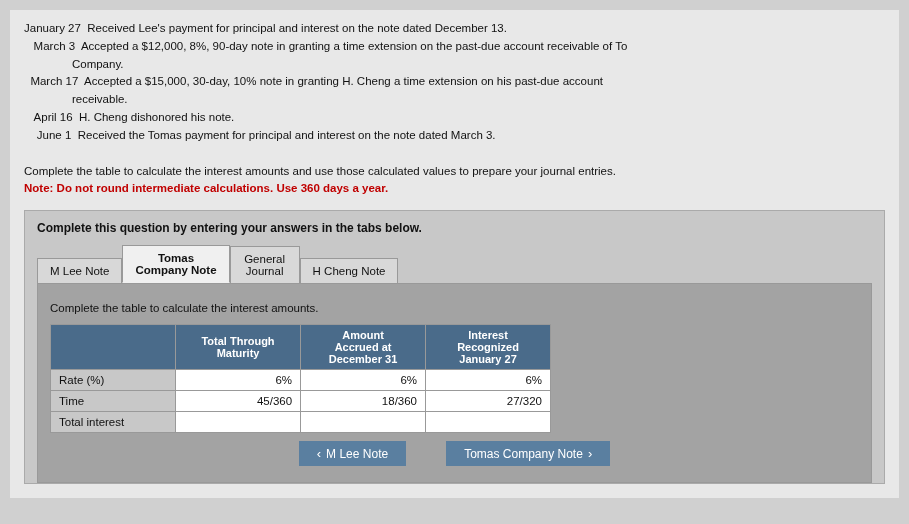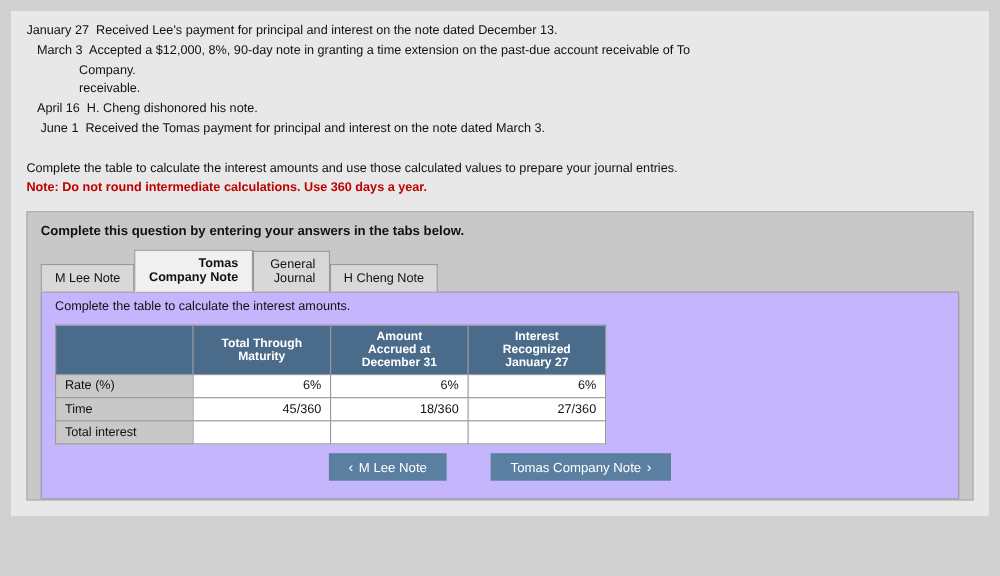--- a/index.html
+++ b/index.html
@@ -45,32 +45,32 @@
       gap: 0;
       margin-bottom: 0;
     }
     .tab {
       padding: 6px 12px;
       border: 1px solid #999;
       background: #d8d8d8;
       font-size: 11.5px;
       cursor: pointer;
       min-width: 70px;
-      text-align: right;
+      text-align: center;
       border-bottom: none;
     }
     .tab.active {
       background: #f0f0f0;
       font-weight: bold;
       border-bottom: 1px solid #f0f0f0;
     }
     .tab-content-area {
-      background: #c4b5fd;
+      background: #a3a3a3;
       border: 1px solid #999;
-      padding: 7px 12px 12px 12px;
+      padding: 18px 12px 12px 12px;
     }
     .tab-subtitle {
       font-size: 11.5px;
       margin-bottom: 10px;
     }
     
     .interest-table {
       border-collapse: collapse;
       width: 501px;
     }
@@ -126,20 +126,21 @@
   </style>
 </head>
 <body>
 
 <div class="page-container">
 
   <div class="intro-text">
     <div>January 27&nbsp; Received Lee's payment for principal and interest on the note dated December 13.</div>
     <div>&nbsp;&nbsp;&nbsp;March 3&nbsp; Accepted a $12,000, 8%, 90-day note in granting a time extension on the past-due account receivable of To</div>
     <div>&nbsp;&nbsp;&nbsp;&nbsp;&nbsp;&nbsp;&nbsp;&nbsp;&nbsp;&nbsp;&nbsp;&nbsp;&nbsp;&nbsp;&nbsp;Company.</div>
+    <div>&nbsp;&nbsp;March 17&nbsp; Accepted a $15,000, 30-day, 10% note in granting H. Cheng a time extension on his past-due account</div>
     <div>&nbsp;&nbsp;&nbsp;&nbsp;&nbsp;&nbsp;&nbsp;&nbsp;&nbsp;&nbsp;&nbsp;&nbsp;&nbsp;&nbsp;&nbsp;receivable.</div>
     <div>&nbsp;&nbsp;&nbsp;April 16&nbsp; H. Cheng dishonored his note.</div>
     <div>&nbsp;&nbsp;&nbsp;&nbsp;June 1&nbsp; Received the Tomas payment for principal and interest on the note dated March 3.</div>
     <br>
     <div>Complete the table to calculate the interest amounts and use those calculated values to prepare your journal entries.</div>
     <div class="bold-red">Note: Do not round intermediate calculations. Use 360 days a year.</div>
   </div>
 
   <div class="question-box">
     <div class="question-header">Complete this question by entering your answers in the tabs below.</div>
@@ -175,21 +176,21 @@
           <tr>
             <td class="row-label">Rate (%)</td>
             <td class="data-cell">6%</td>
             <td class="data-cell">6%</td>
             <td class="data-cell">6%</td>
           </tr>
           <tr>
             <td class="row-label">Time</td>
             <td class="data-cell">45/360</td>
             <td class="data-cell">18/360</td>
-            <td class="data-cell">27/360</td>
+            <td class="data-cell">27/320</td>
           </tr>
           <tr>
             <td class="row-label">Total interest</td>
             <td class="empty-cell">&nbsp;</td>
             <td class="empty-cell">&nbsp;</td>
             <td class="empty-cell">&nbsp;</td>
           </tr>
         </tbody>
       </table>
 

